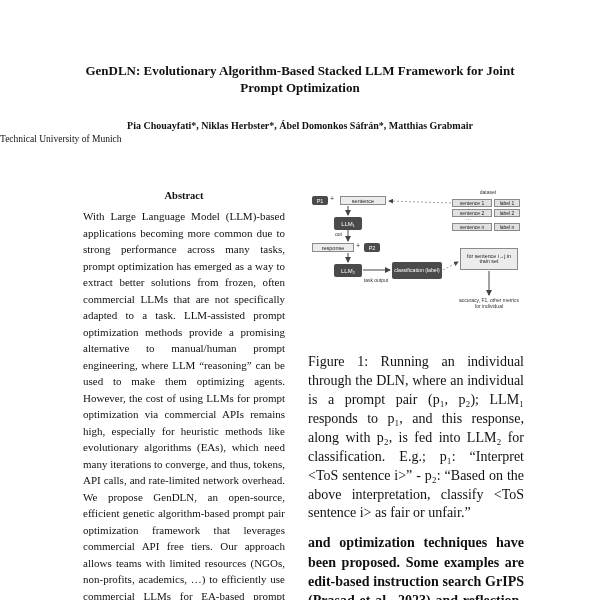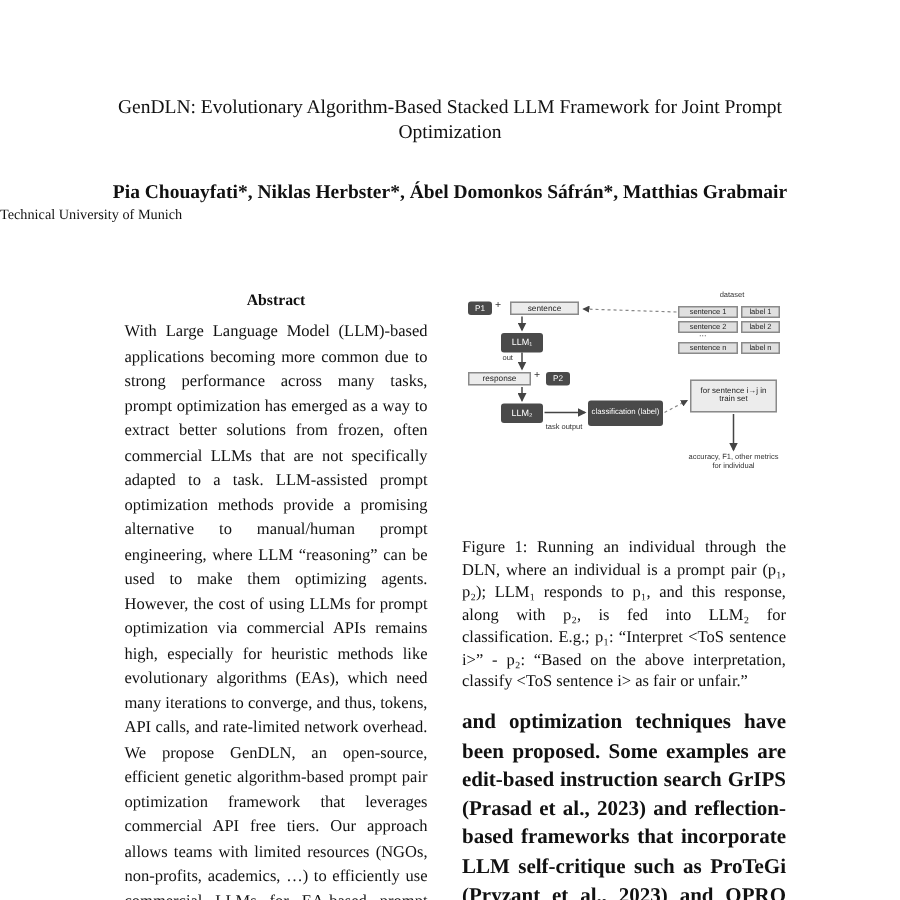--- a/index.html
+++ b/index.html
@@ -1,42 +1,42 @@
 <!DOCTYPE html>
 <html><head>
 <meta charset="utf-8">
 <style>
   * { margin:0; padding:0; box-sizing:border-box; }
   html,body { width:600px; height:600px; background:#ffffff; overflow:hidden; }
   body { font-family:"Liberation Serif", serif; color:#111; }
   .page { position:relative; width:600px; height:600px; background:#fff; }
 
-  .title { margin:62px 70px 0; text-align:center; font-weight:normal; font-size:13px; line-height:1.32; }
-  .authors { margin-top:24px; text-align:center; font-weight:bold; font-size:13px; }
+  .title { margin:62px 70px 0; text-align:center; font-weight:bold; font-size:13px; line-height:1.32; }
+  .authors { margin-top:24px; text-align:center; font-weight:bold; font-size:10px; }
   .affiliation { margin-top:3px; text-align:left; font-size:9.5px; }
 
   .columns { display:flex; gap:16px; margin:46px 76px 0; }
   .col { width:216px; }
 
   .abstract-heading { text-align:center; font-weight:bold; font-size:10.5px; margin-bottom:7px; }
   .abstract-text { font-size:11px; line-height:1.5; text-align:justify; padding:0 7px; }
   .section-heading { font-weight:bold; font-size:10.5px; }
 
   
   .figure { position:relative; width:216px; height:158px; font-family:"Liberation Sans", sans-serif; }
   .node { position:absolute; display:flex; align-items:center; justify-content:center;
           text-align:center; font-size:5.5px; line-height:1.1; }
   .dark  { background:#4a4a4a; color:#fff; border-radius:2px; }
   .light { background:#ececec; border:1px solid #8a8a8a; color:#222; }
   .ds    { background:#e0e0e0; border:1px solid #8a8a8a; color:#222; font-size:5px; }
   .flab  { position:absolute; font-size:5px; color:#333; line-height:1.15; text-align:center; }
   .plus  { position:absolute; font-size:7px; color:#333; }
   .fig-svg { position:absolute; left:0; top:0; width:216px; height:158px; pointer-events:none; }
 
-  .fig-caption { font-size:11px; line-height:1.35; text-align:justify; margin-top:5px;font-family:Liberation Serif, serif; }
+  .fig-caption { font-size:14px; line-height:1.35; text-align:justify; margin-top:5px;font-family:Liberation Serif, serif; }
   .body-para { font-size:14px; line-height:1.38; text-align:justify; margin-top:10px;font-weight:bold; }
   .body-para.indent { text-indent:11px; margin-top:3px; }
 </style>
 </head>
 <body>
 
 <div class="page">
 
   <div class="title">GenDLN: Evolutionary Algorithm-Based Stacked LLM Framework for Joint Prompt Optimization</div>
   <div class="authors">Pia Chouayfati*, Niklas Herbster*, Ábel Domonkos Sáfrán*, Matthias Grabmair</div>

